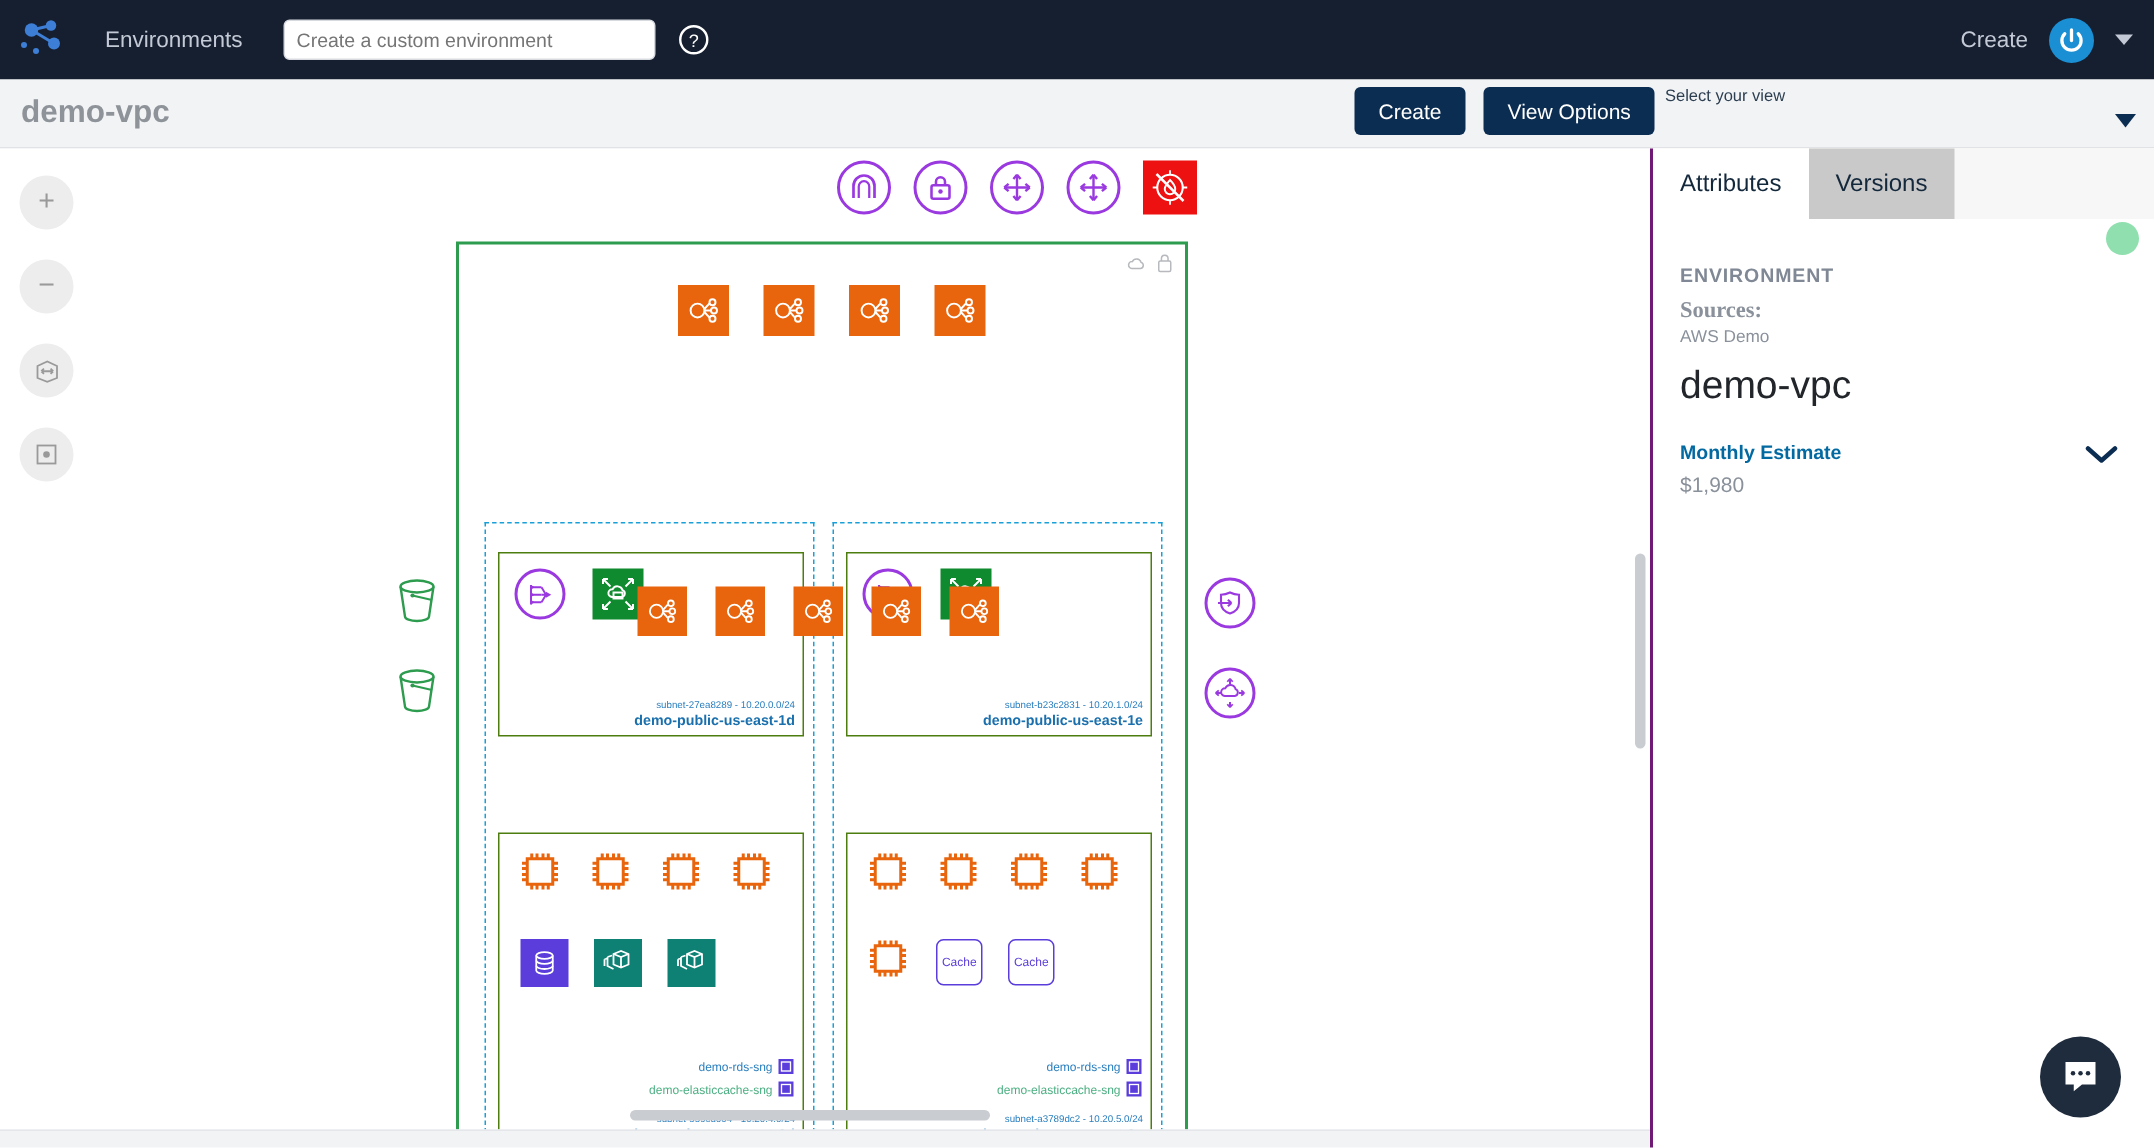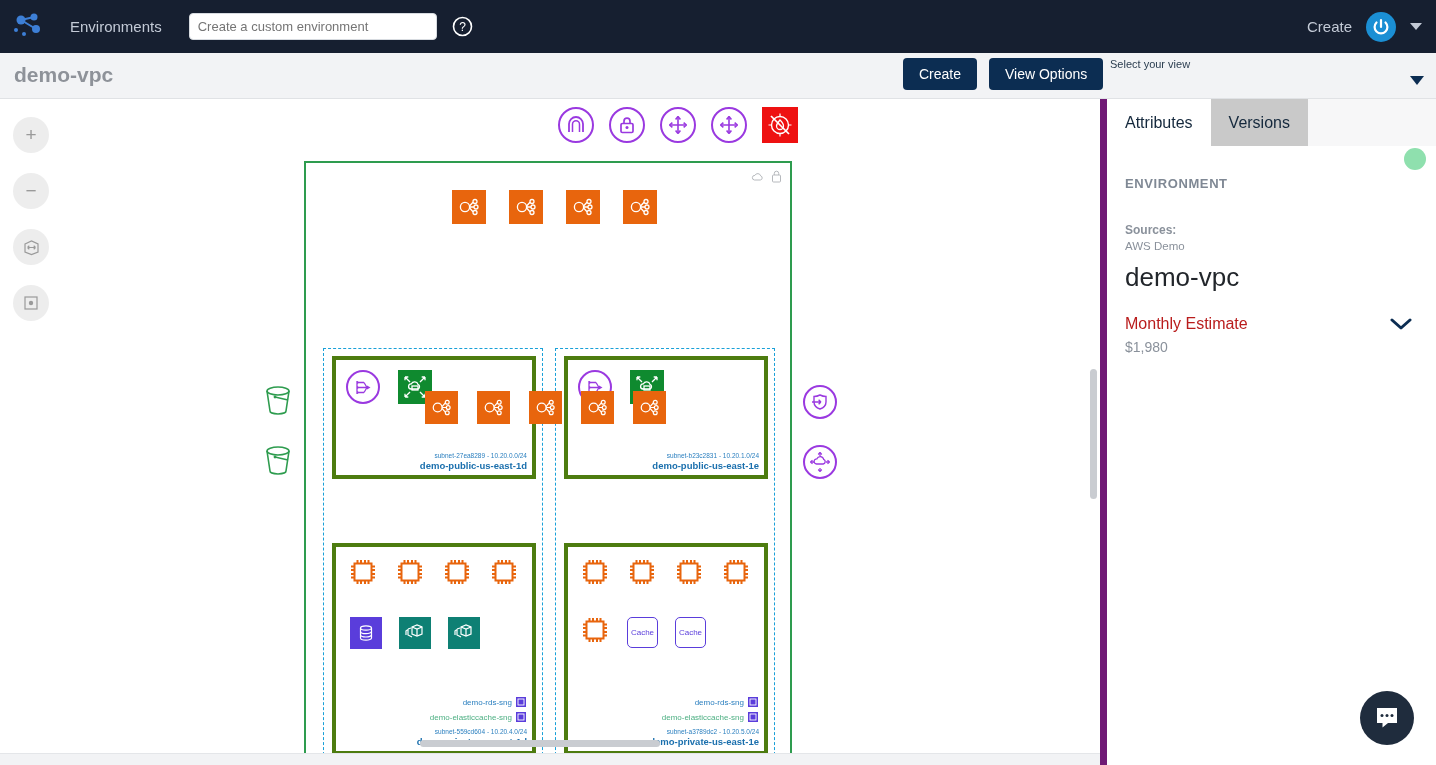--- a/index.html
+++ b/index.html
@@ -130,22 +130,23 @@
     position: absolute; top: 185px;
     width: 220px; height: 432px;
     border: 1px dashed #19a0d8;
     background: transparent;
   }
   .az-left { left: 17px; }
   .az-right { left: 249px; }
 
   .subnet {
     position: absolute;
-    border: 4px solid #4d7c0f;
+    border: 1px solid #4d7c0f;
     background: #fff;
+    margin-top: 12px;
   }
   .subnet-label {
     position: absolute; right: 5px; bottom: 4px; text-align: right;
     color: #1a6fad; line-height: 1.2;
   }
   .subnet-label .sid { font-size: 6.5px; color: #2a7fbf; }
   .subnet-label .sname { font-size: 9.5px; font-weight: 600; color: #1a6fad; }
 
   .sg-row {
     position: absolute; right: 6px;
@@ -176,45 +177,45 @@
   .cache-node {
     border: 1.5px solid #5a3ddb; border-radius: 5px;
     display: flex; align-items: center; justify-content: center;
     color: #5a3ddb; font-size: 8px;
   }
 
   
   .rightpanel {
     position: absolute; top: 99px; left: 1100px;
     width: 336px; height: 666px;
-    background: #ffffff; border-left: 7px solid #701a75;
+    background: #ffffff; border-left: 2px solid #701a75;
   }
   .tabs { display: flex; height: 47px; background:#f7f7f8; }
   .tab {
     padding: 0 18px; display: flex; align-items: center;
     font-size: 16px; color: #14283c; cursor: pointer;
   }
   .tab.active { background: #ffffff; }
   .tab.inactive { background: #c9c9c9; }
   .panel-body { padding: 18px 18px 0 18px; position: relative; }
   .env-head {
     font-size: 13px; letter-spacing: 0.6px; font-weight: bold; color: #7f8894; margin-top: 12px;
   }
   .status-dot {
     position: absolute; right: 10px; top: 2px;
     width: 22px; height: 22px; border-radius: 50%; background: #8fe0ae;
   }
-  .sources-lbl { font-size: 12px; font-weight: bold; color: #8a919b; margin-top: 32px; }
+  .sources-lbl { font-size: 15px; font-weight: bold; color: #8a919b; margin-top: 8px; font-family: Liberation Serif, serif; }
   .sources-val { font-size: 11.5px; color: #8a919b; margin-top: 3px; }
   .env-name { font-size: 26px; color: #22262b; margin-top: 10px; font-weight: 300;}
   .env-region { font-size: 22px; color: #6d737b; margin-top: 20px; font-weight: 300;}
   .est-row {
     margin-top: 22px; position: relative;
   }
-  .est-lbl { font-size: 16px; color: #b91c1c; font-weight: 400; }
+  .est-lbl { font-size: 13px; color: #0369a1; font-weight: 700; }
   .est-val { font-size: 14px; color: #8a919b; margin-top: 6px; }
   .chev {
     position: absolute; right: 6px; top: 2px; cursor: pointer;
   }
 
   .intercom {
     position: absolute; right: 22px; bottom: 20px;
     width: 54px; height: 54px; border-radius: 50%;
     background: #1f2c3d; display: flex; align-items: center; justify-content: center;
     cursor: pointer;

